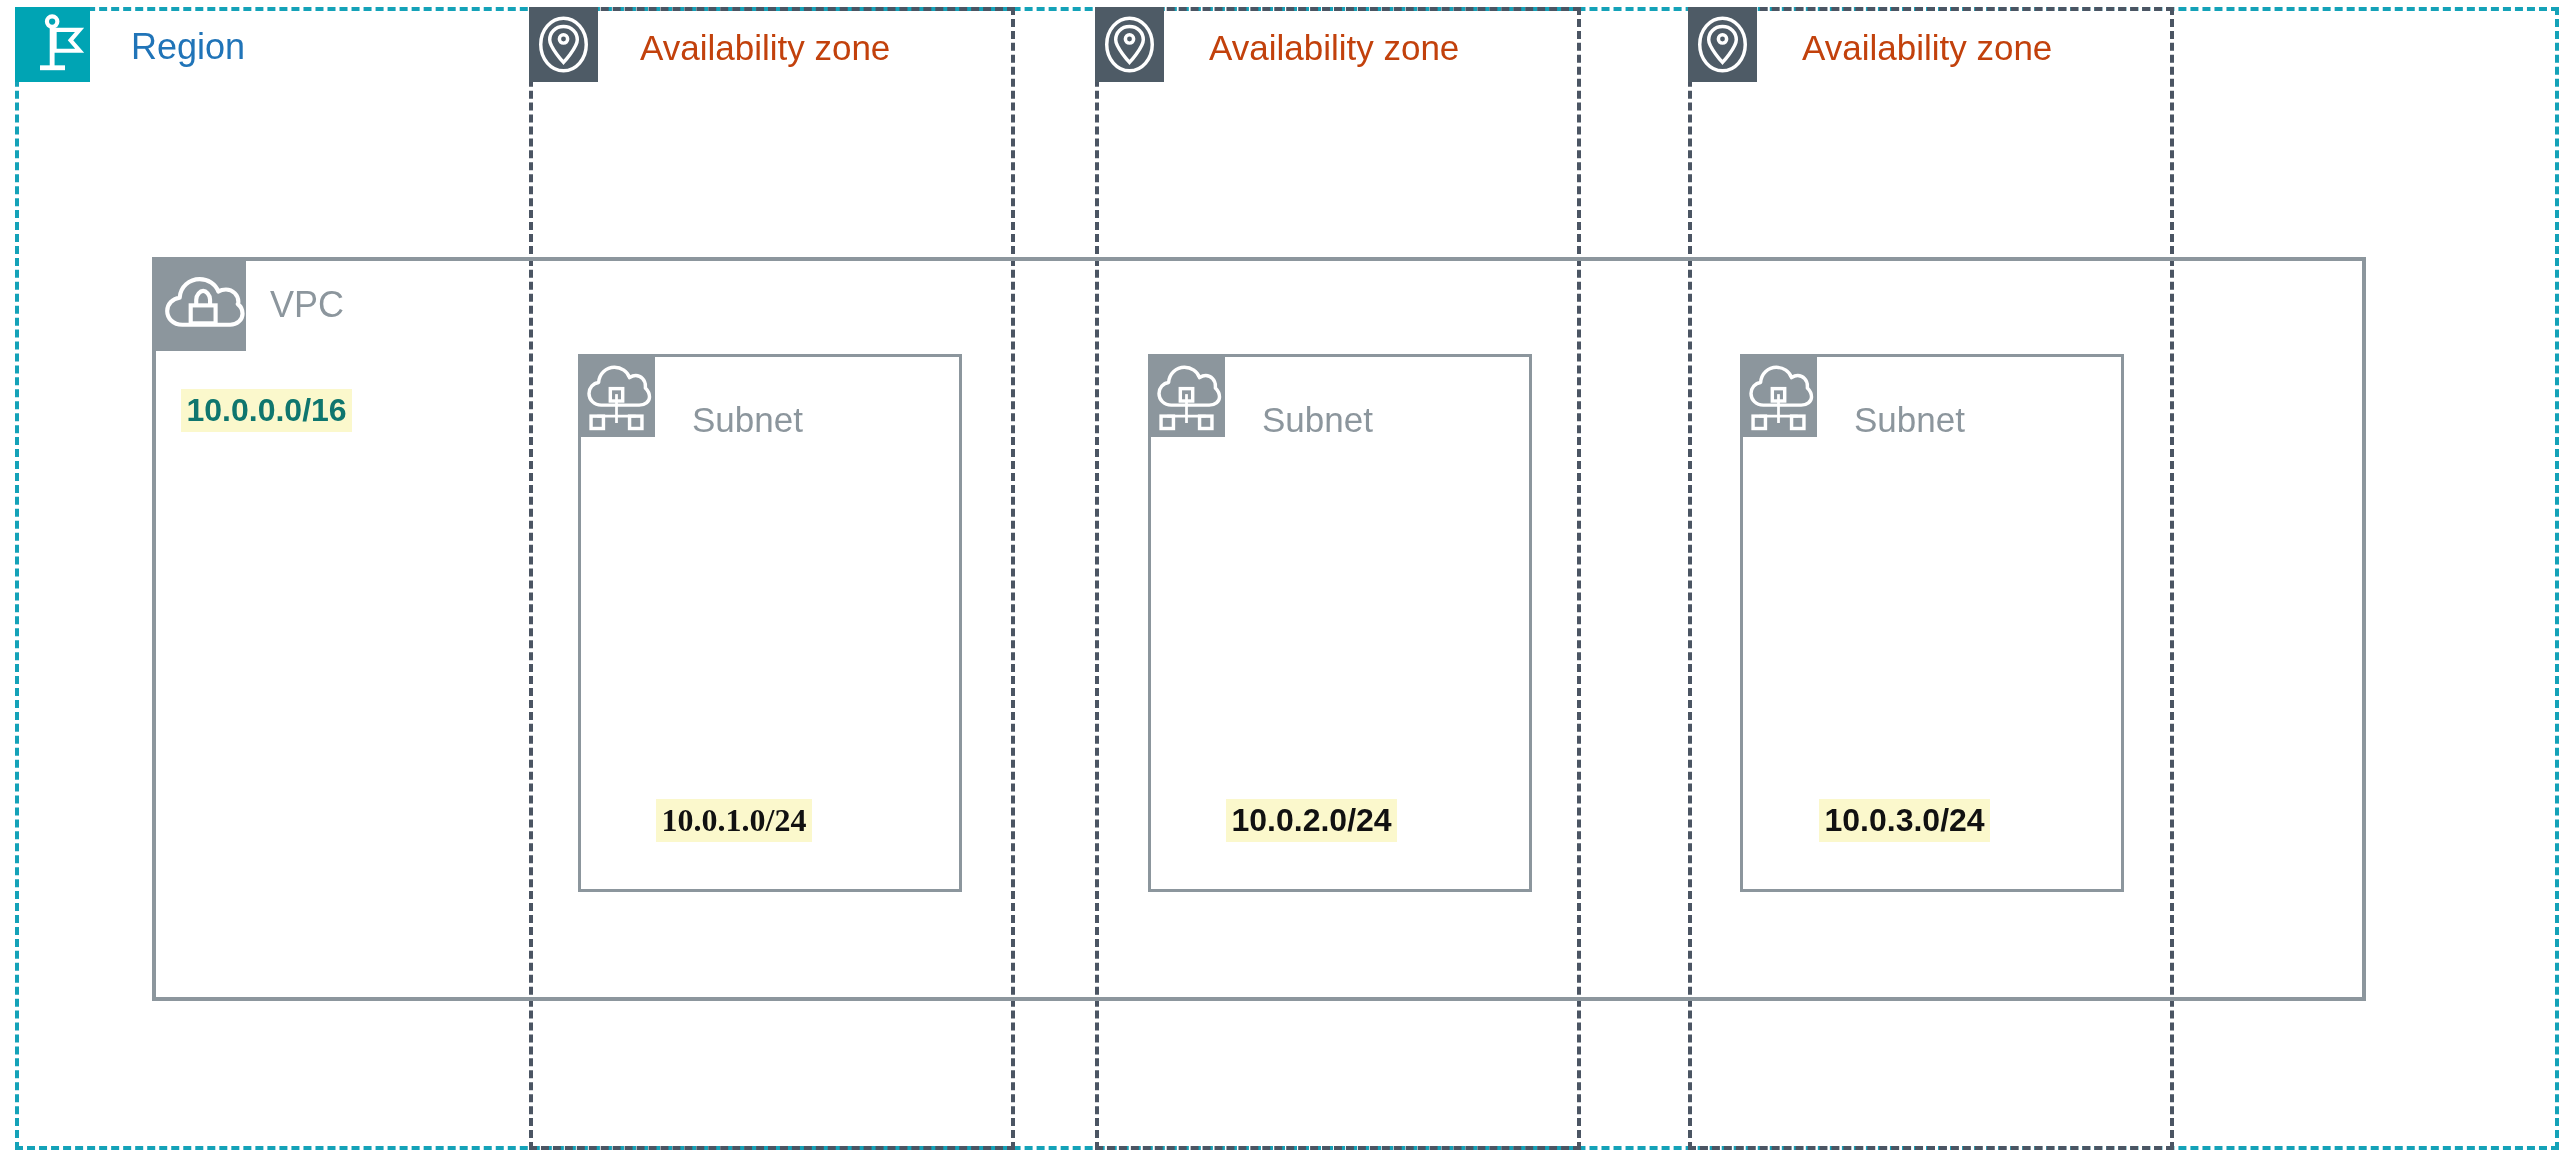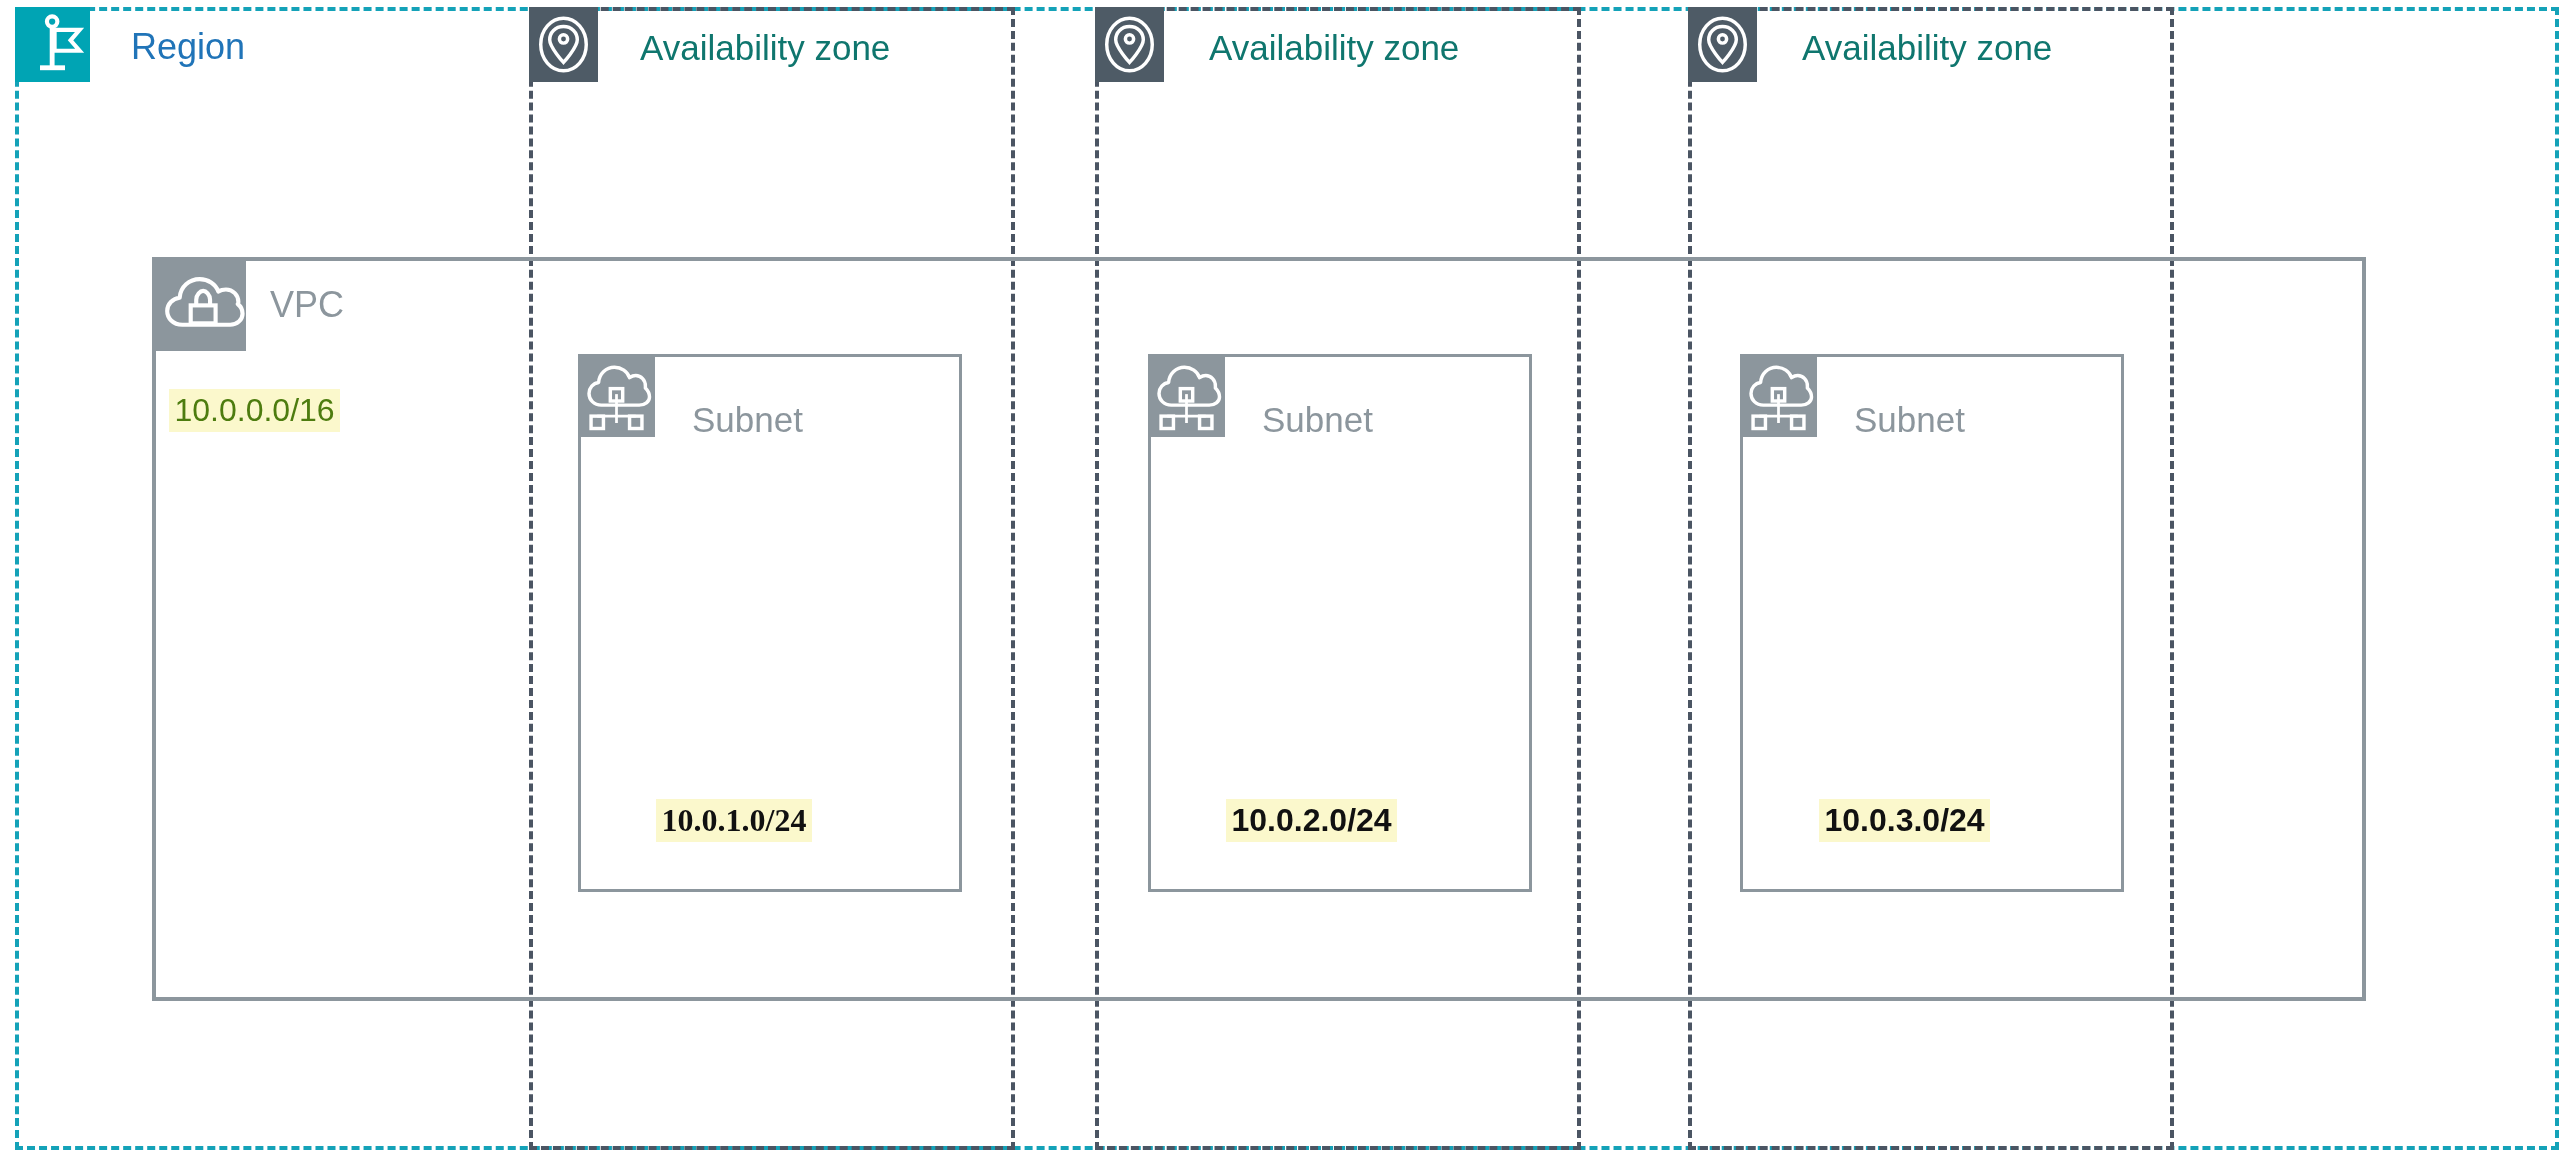--- a/index.html
+++ b/index.html
@@ -62,21 +62,21 @@
     top: 7px;
     width: 69px;
     height: 75px;
     background: #4e5b66;
     box-sizing: border-box;
   }
   .az-label {
     position: absolute;
     top: 28px;
     font-size: 35px;
-    color: #0f766e;
+    color: #c2410c;
     white-space: nowrap;
   }
 
   
   .vpc-box {
     position: absolute;
     left: 152px;
     top: 257px;
     width: 2214px;
     height: 744px;
@@ -95,25 +95,25 @@
   .vpc-label {
     position: absolute;
     left: 270px;
     top: 284px;
     font-size: 36px;
     color: #8c969d;
     white-space: nowrap;
   }
   .vpc-cidr {
     position: absolute;
-    left: 169px;
+    left: 181px;
     top: 389px;
     font-size: 32px;
-    font-weight: normal;
-    color: #4d7c0f;
+    font-weight: bold;
+    color: #0f766e;
     background: #fbf8cc;
     padding: 2.8px 5.5px;
     white-space: nowrap;
   }
 
   
   .subnet-box {
     position: absolute;
     top: 354px;
     height: 538px;

